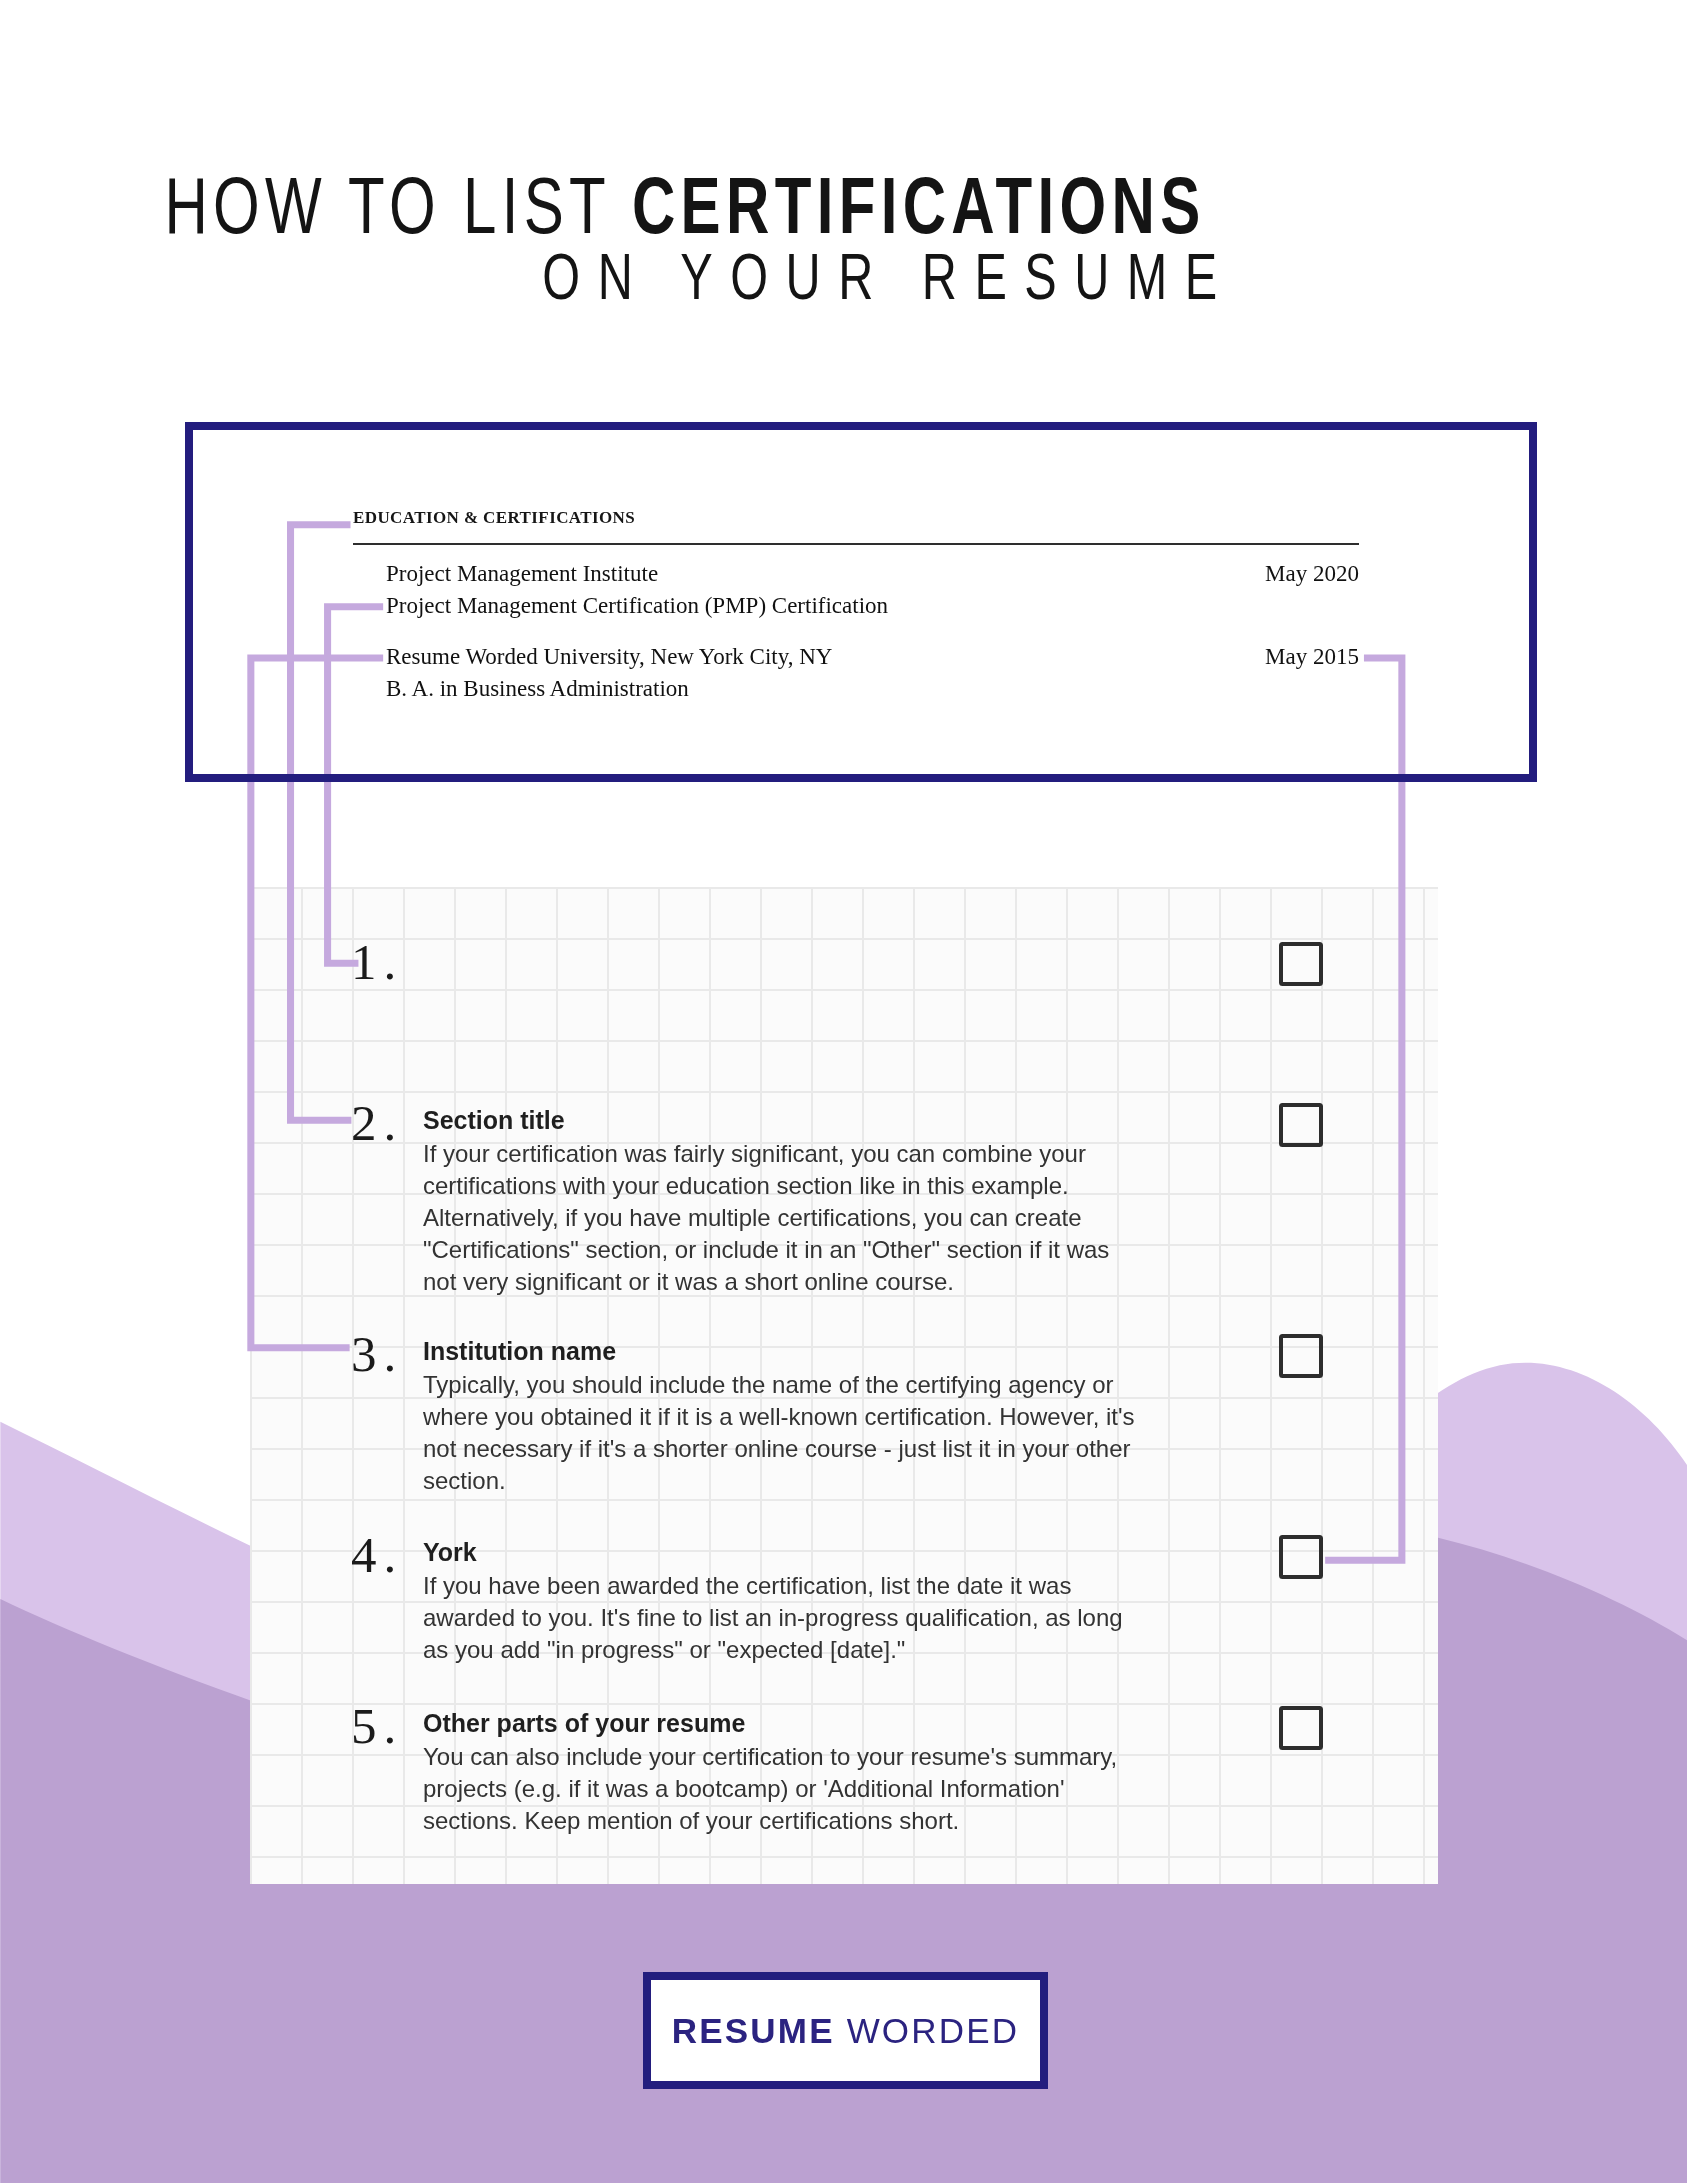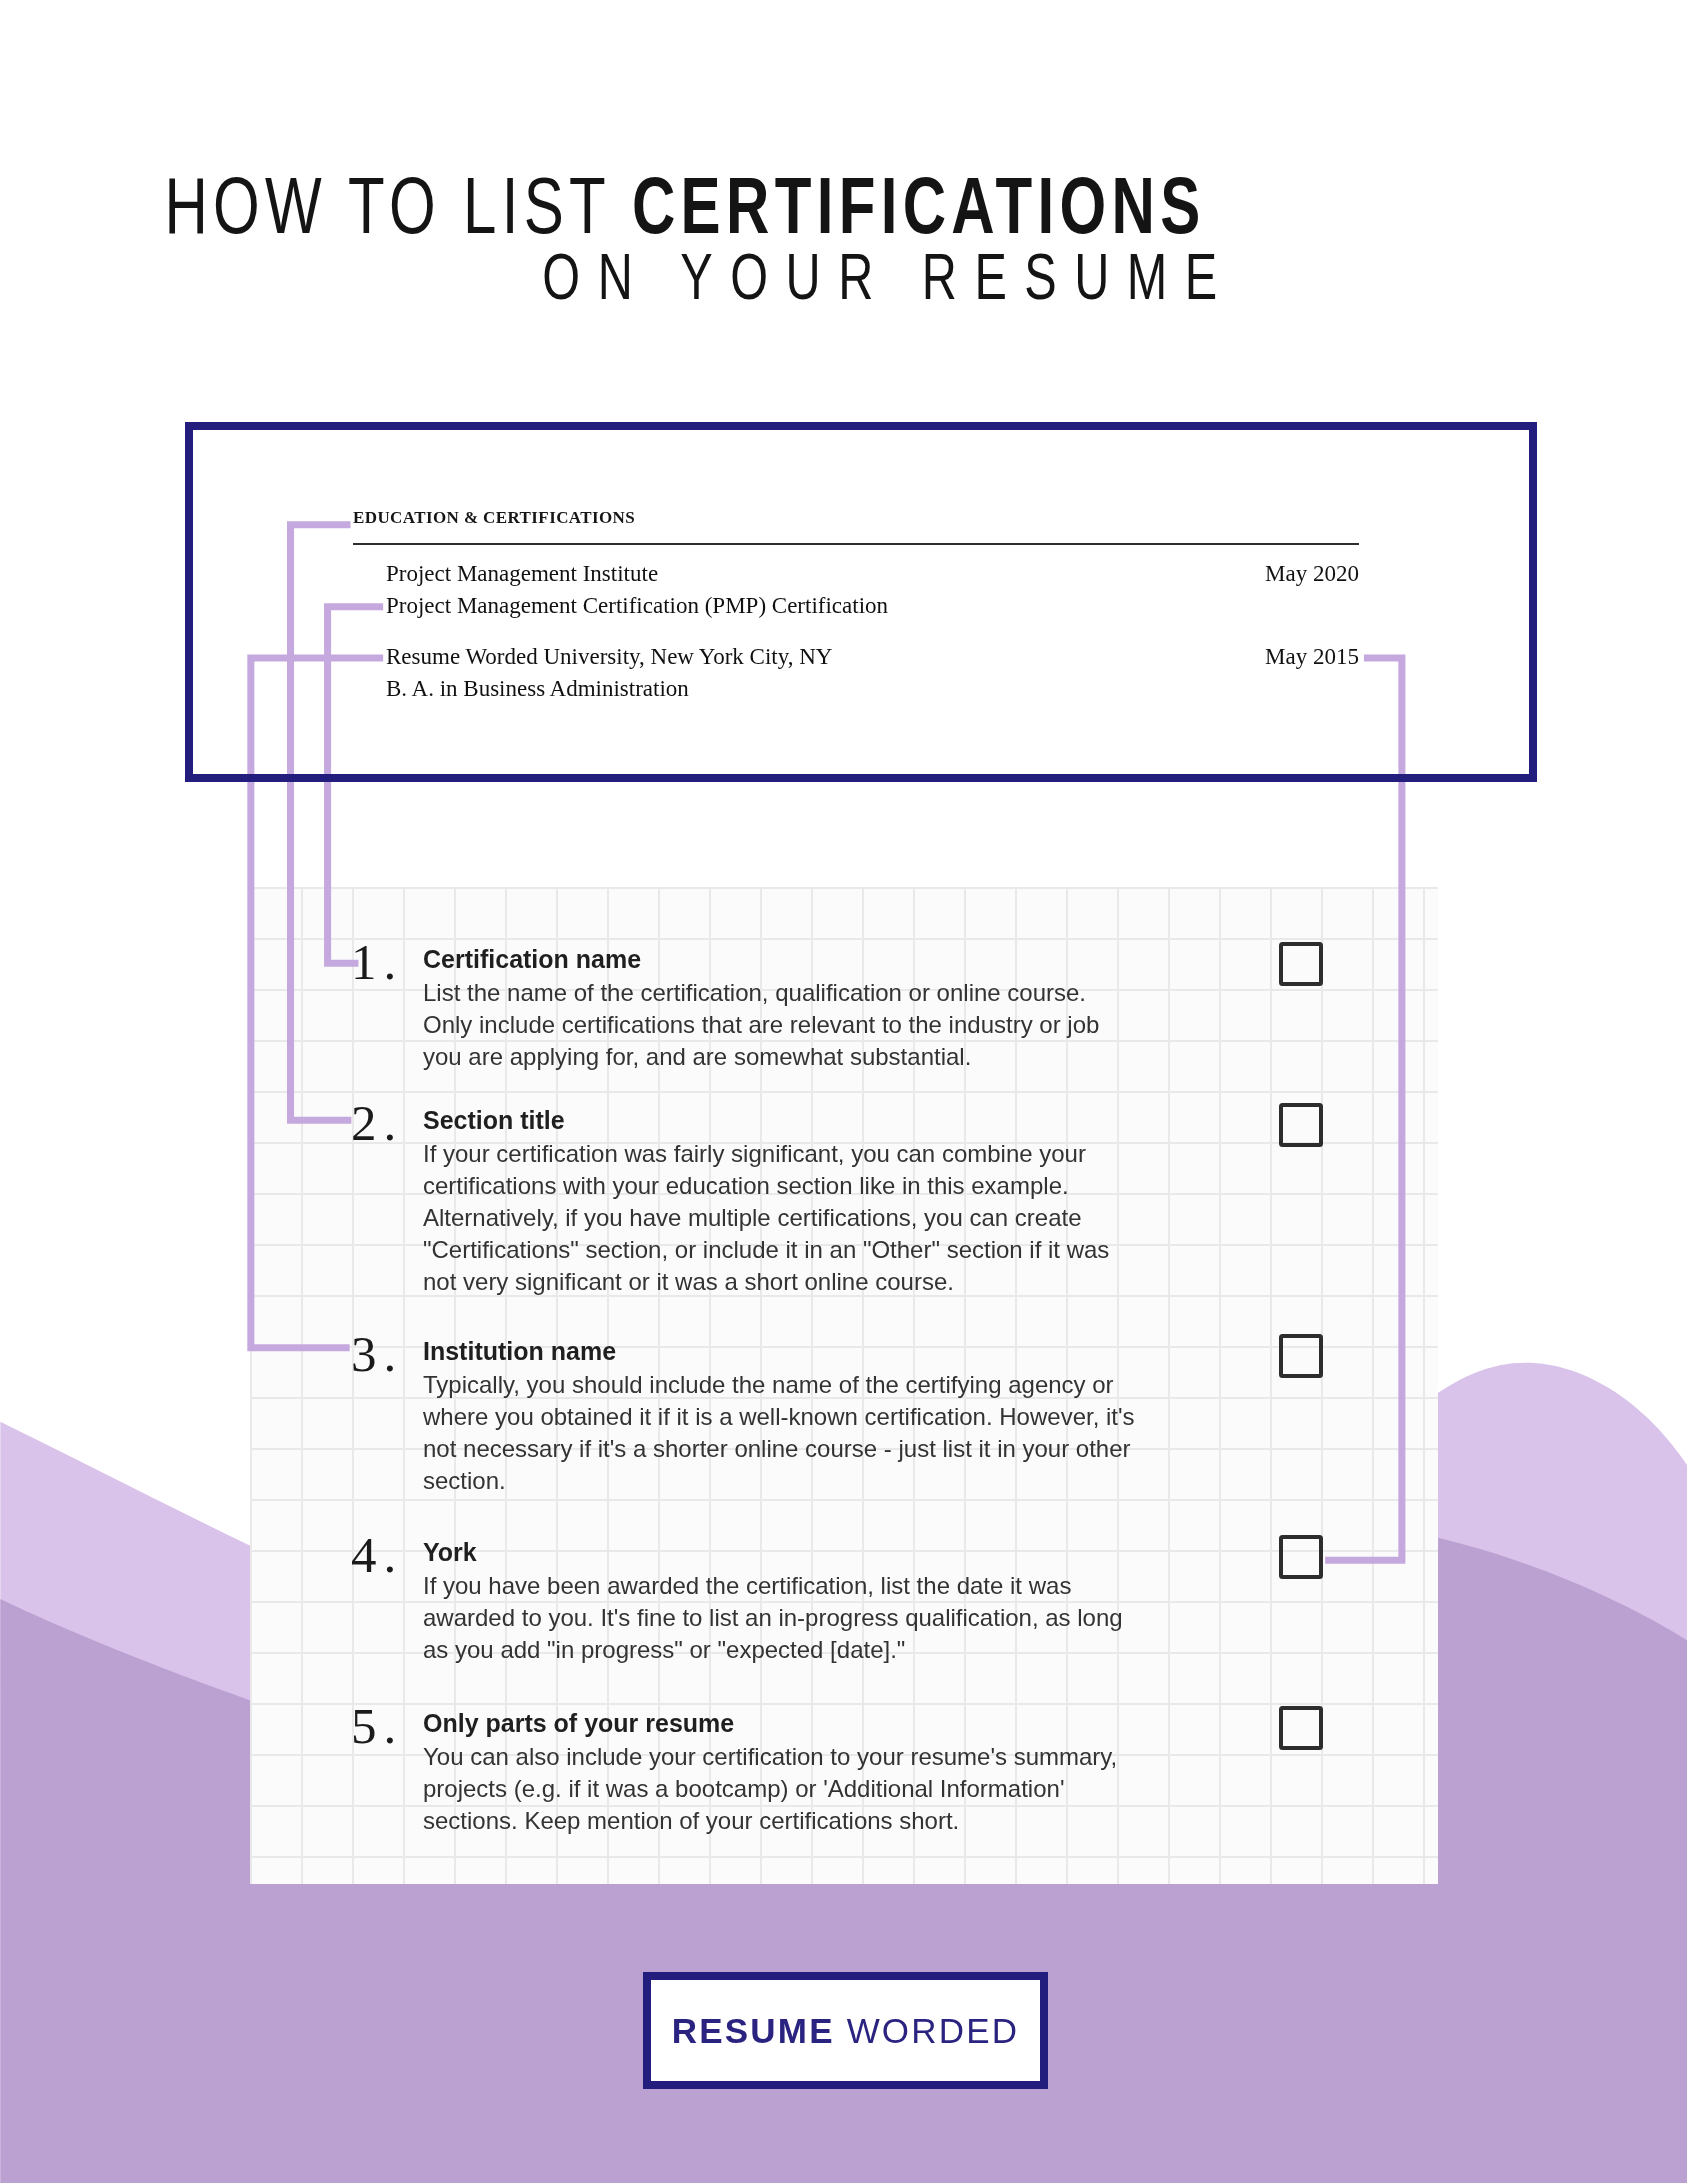--- a/index.html
+++ b/index.html
@@ -115,26 +115,20 @@
   <div class="r-row" style="top:644px">
     <b>Resume Worded University,</b><span> New York City, NY</span>
     <span class="r-date">May 2015</span>
   </div>
   <div class="r-row" style="top:676px">
     <b>B. A. in Business Administration</b>
   </div>
 
   <div class="step" style="top:944px">
     <div class="step-num">1.</div>
-    <div class="step-text">
-      <div class="step-title">Certification name</div>
-      <div class="step-body">List the name of the certification, qualification or online course.
-Only include certifications that are relevant to the industry or job
-you are applying for, and are somewhat substantial.</div>
-    </div>
   </div>
   <div class="step" style="top:1105px">
     <div class="step-num">2.</div>
     <div class="step-text">
       <div class="step-title">Section title</div>
       <div class="step-body">If your certification was fairly significant, you can combine your
 certifications with your education section like in this example.
 Alternatively, if you have multiple certifications, you can create
 "Certifications" section, or include it in an "Other" section if it was
 not very significant or it was a short online course.</div>
@@ -155,21 +149,21 @@
     <div class="step-text">
       <div class="step-title">York</div>
       <div class="step-body">If you have been awarded the certification, list the date it was
 awarded to you. It's fine to list an in-progress qualification, as long
 as you add "in progress" or "expected [date]."</div>
     </div>
   </div>
   <div class="step" style="top:1708px">
     <div class="step-num">5.</div>
     <div class="step-text">
-      <div class="step-title">Only parts of your resume</div>
+      <div class="step-title">Other parts of your resume</div>
       <div class="step-body">You can also include your certification to your resume's summary,
 projects (e.g. if it was a bootcamp) or 'Additional Information'
 sections. Keep mention of your certifications short.</div>
     </div>
   </div>
 
   <div class="checkbox" style="top:942px"></div>
   <div class="checkbox" style="top:1103px"></div>
   <div class="checkbox" style="top:1334px"></div>
   <div class="checkbox" style="top:1535px"></div>

